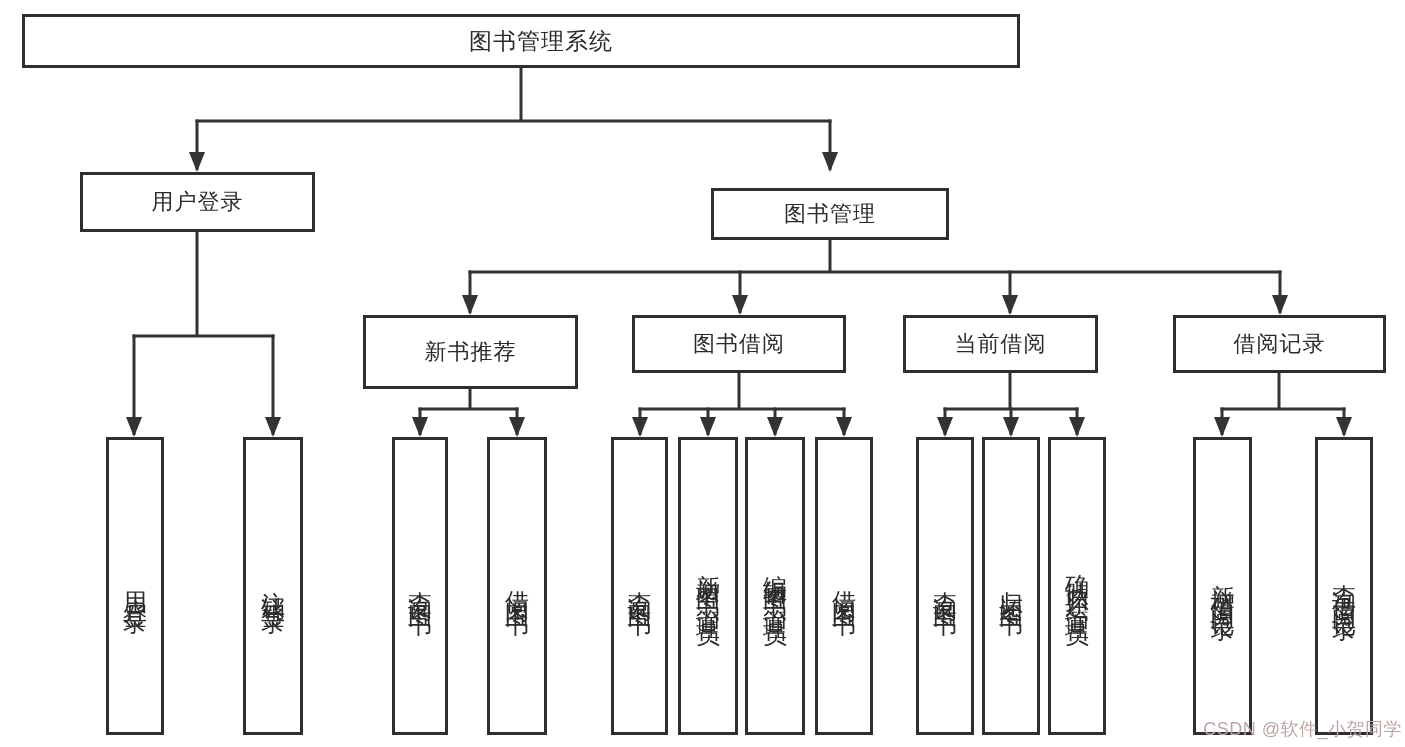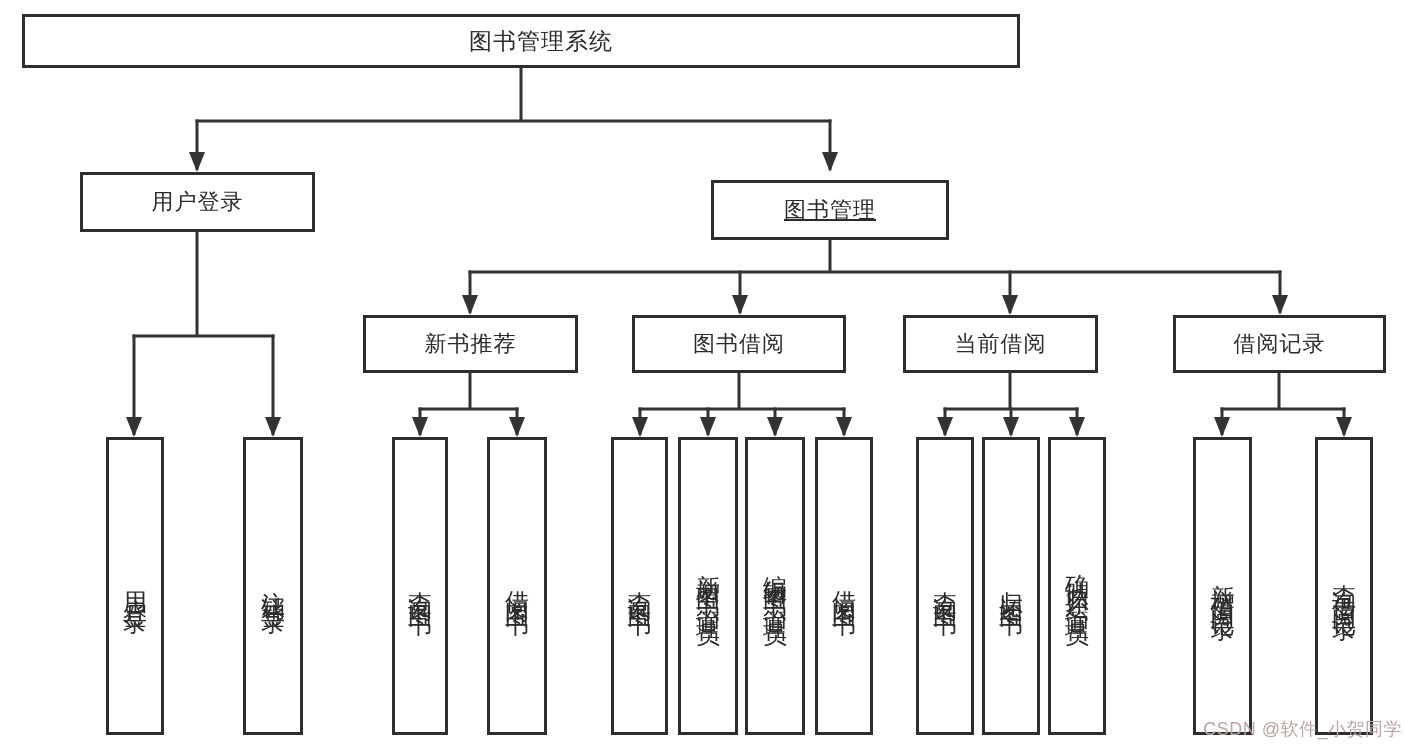--- a/index.html
+++ b/index.html
@@ -113,25 +113,25 @@
     </g>
   </svg>
 
   <div class="node h root" style="left:22px; top:14px; width:998px; height:54px;">
     <span>图书管理系统</span>
   </div>
 
   <div class="node h" style="left:80px; top:172px; width:235px; height:60px;">
     <span>用户登录</span>
   </div>
-  <div class="node h" style="left:711px; top:180px; width:238px; height:60px;text-decoration:underline;">
+  <div class="node h" style="left:711px; top:188px; width:238px; height:52px;">
     <span>图书管理</span>
   </div>
 
-  <div class="node h" style="left:363px; top:315px; width:215px; height:58px;">
+  <div class="node h" style="left:363px; top:315px; width:215px; height:74px;">
     <span>新书推荐</span>
   </div>
   <div class="node h" style="left:632px; top:315px; width:214px; height:58px;align-items:center;">
     <span>图书借阅</span>
   </div>
   <div class="node h" style="left:903px; top:315px; width:195px; height:58px;">
     <span>当前借阅</span>
   </div>
   <div class="node h" style="left:1173px; top:315px; width:213px; height:58px;">
     <span>借阅记录</span>

